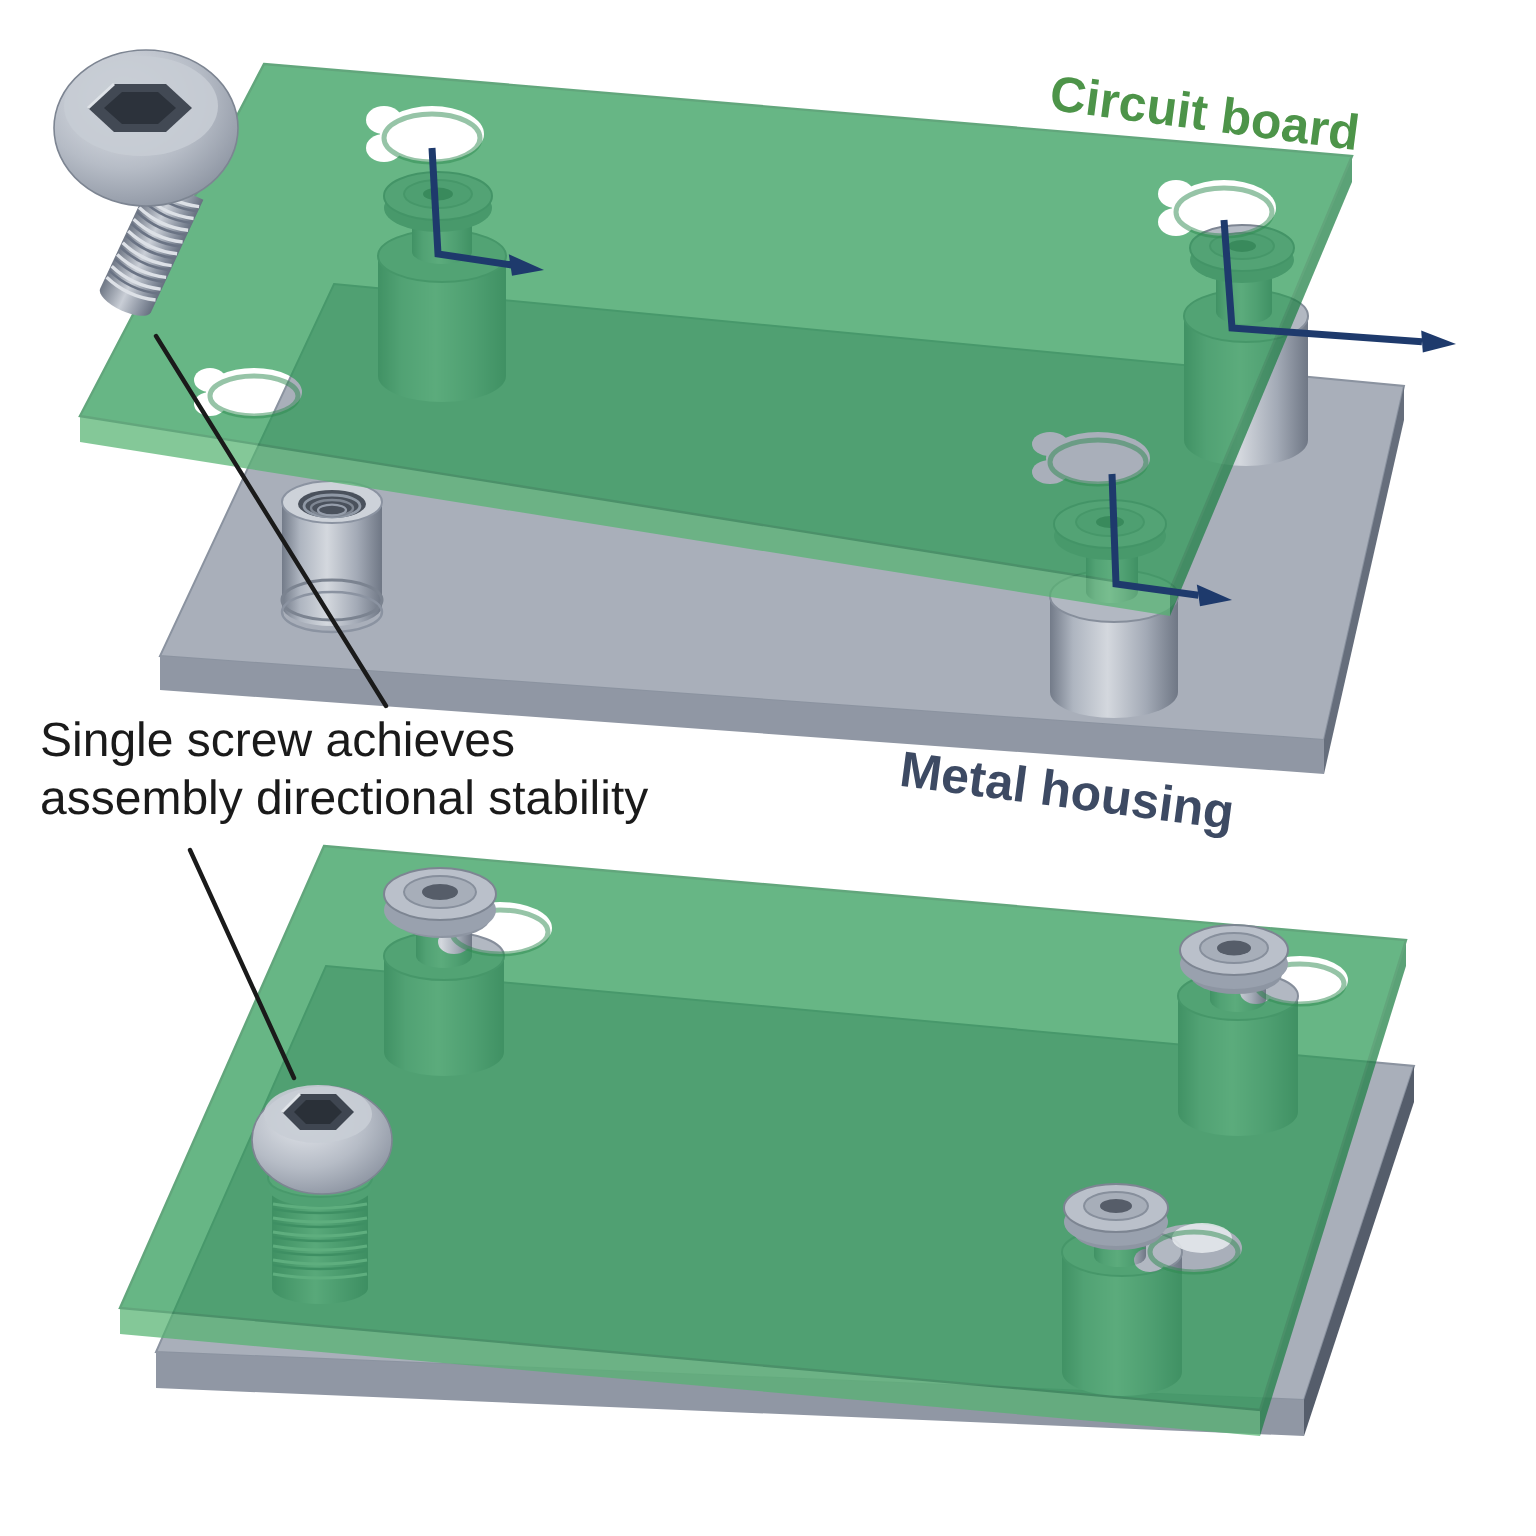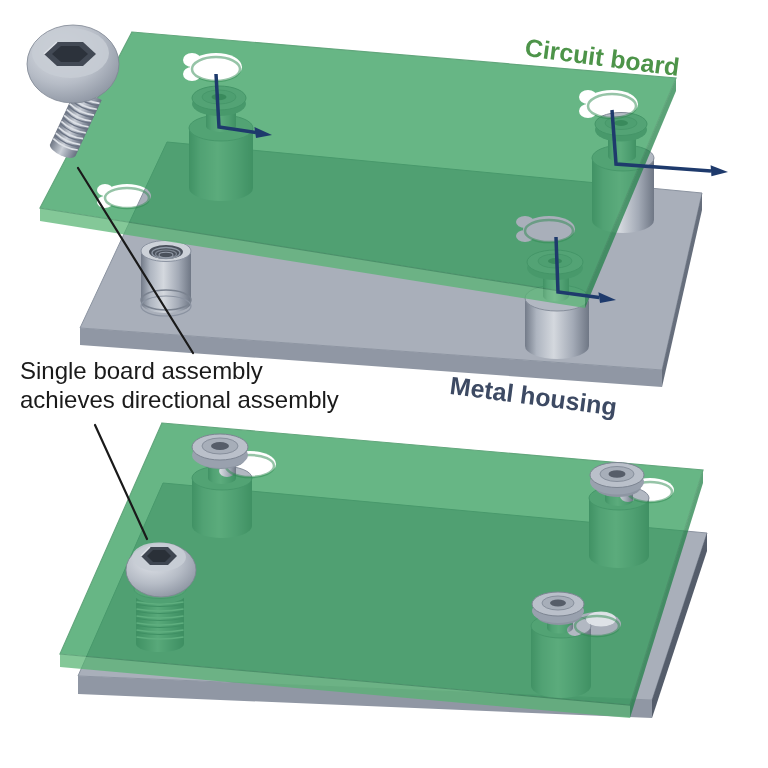--- a/index.html
+++ b/index.html
@@ -284,17 +284,17 @@
     <line x1="78" y1="168" x2="193" y2="353"></line>
     <line x1="95" y1="425" x2="147" y2="539"></line>
   </g>
 </svg>
 
 <div class="label label-circuit">Circuit board</div>
 
 <div class="label label-metal">Metal housing</div>
 
 <div class="label annotation">
-  <div>Single board assembly</div>
-  <div>achieves directional assembly</div>
+  <div>Single screw achieves</div>
+  <div>assembly directional stability</div>
 </div>
 
 </div>
 
 </body></html>

